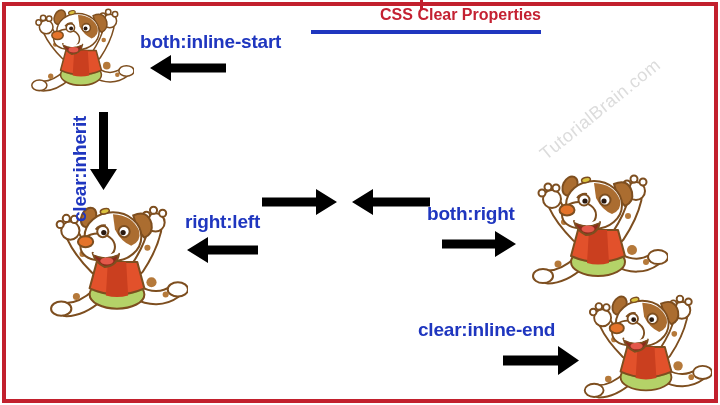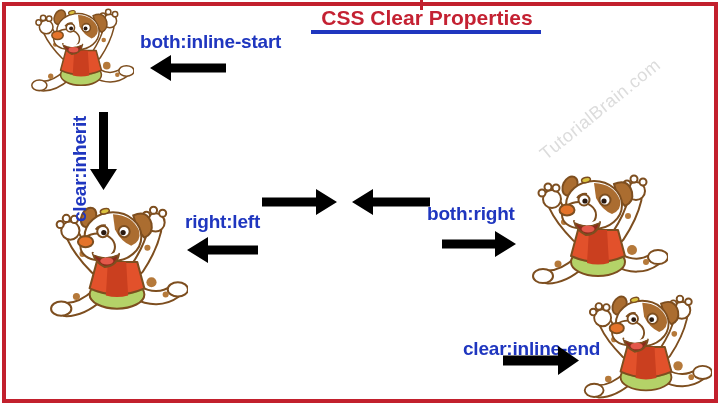--- a/index.html
+++ b/index.html
@@ -12,42 +12,42 @@
     position:absolute; inset:2px;
     border:4px solid #c2202d;
     pointer-events:none;
   }
   .tick-top {
     position:absolute; left:420px; top:0; width:3px; height:10px;
     background:#c2202d;
   }
   .title {
     position:absolute; left:313px; top:6px; width:228px;
-    text-align:center; color:#c42132;
-    font-size:21px; font-weight:bold; letter-spacing:0px;
+    text-align:right; color:#c42132;
+    font-size:16px; font-weight:bold; letter-spacing:0px;
     white-space:nowrap;
   }
   .title-underline {
     position:absolute; left:311px; top:30px; width:230px; height:4px;
     background:#1f36bf;
   }
   .lbl {
     position:absolute; color:#1f36bf; font-size:19px; font-weight:bold;
     white-space:nowrap; letter-spacing:-0.2px;
   }
   .lbl-inline-start { left:140px; top:31px; }
   .lbl-inherit {
     left:69px; top:222px;
     transform:rotate(-90deg); transform-origin:0 0;
   }
   .lbl-left  { left:185px; top:211px; }
   .lbl-both  { left:286px; top:164px; }
   .lbl-none  { left:290px; top:221px; }
   .lbl-right { left:427px; top:203px; }
-  .lbl-inline-end { left:418px; top:338px;margin-left:45px; }
+  .lbl-inline-end { left:418px; top:319px; }
   .arrow { position:absolute; }
   .dog { position:absolute; }
   .watermark {
     position:absolute; left:548px; top:145px;
     color:#dcdcdc; font-size:18px; line-height:18px; font-weight:normal;
     transform:rotate(-39deg); transform-origin:0 100%;
     white-space:nowrap; letter-spacing:0.5px;
   }
   
   .limb-o { stroke:#7d4e1f; stroke-width:15; fill:none; stroke-linecap:round; }

